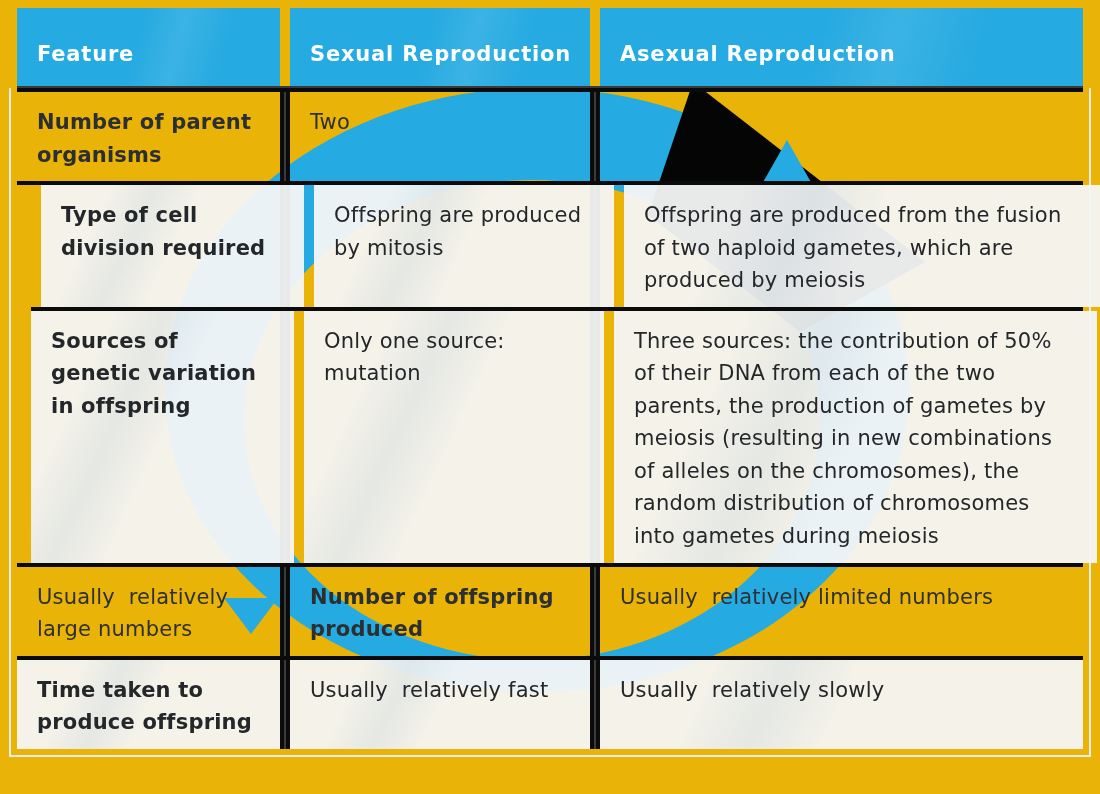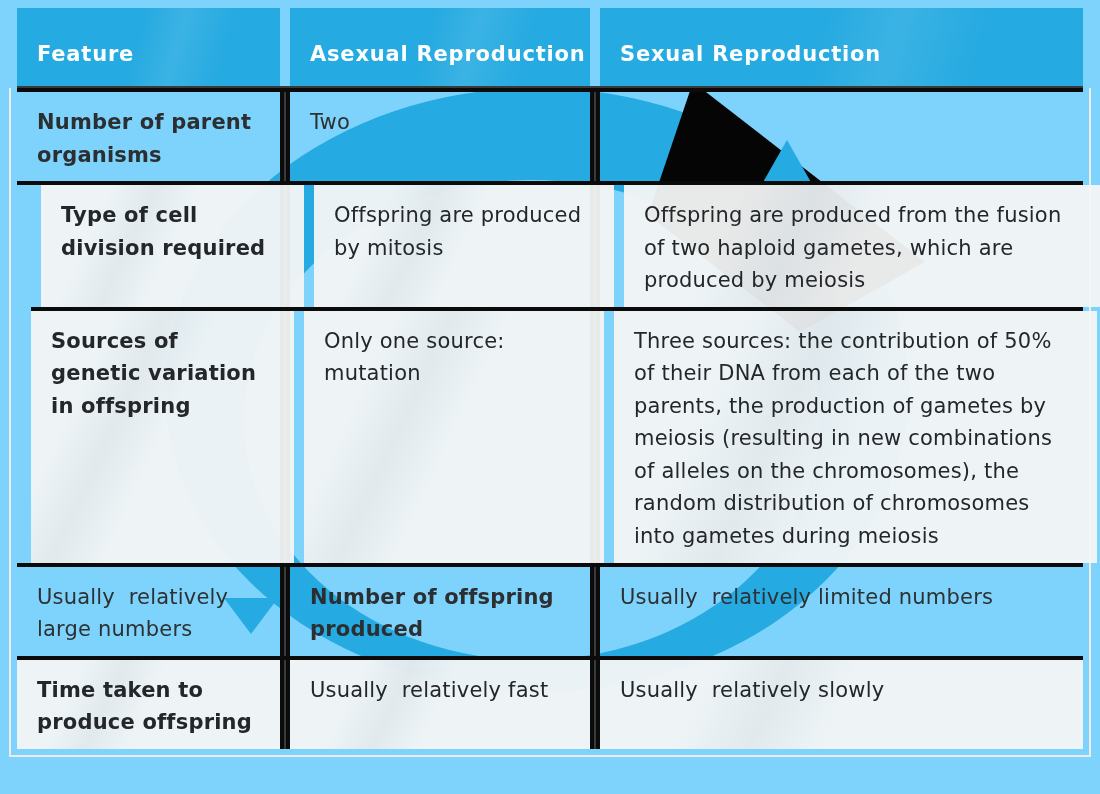--- a/index.html
+++ b/index.html
@@ -1,19 +1,19 @@
 <!DOCTYPE html>
 <html><head>
 <meta charset="utf-8">
 <style>
   html,body{margin:0;padding:0;background:#000;}
   .page{
     position:relative;
     width:1100px;height:794px;
-    background:#7dd3fc;
+    background:#eab308;
     overflow:hidden;
     font-family:"DejaVu Sans","Liberation Sans",sans-serif;
   }
   .watermark{position:absolute;left:0;top:0;z-index:0;}
   .tbl{position:absolute;left:9px;top:8px;width:1082px;z-index:1;}
   .thead{
     margin:0 8px;
     display:grid;grid-template-columns:263px 300px 483px;gap:10px;
     height:78px;
     border-bottom:2px solid #3a3a3a;
@@ -82,24 +82,24 @@
     <polygon points="224,598 278,598 251,634" fill="#25aae1"></polygon>
   </svg>
 
   <div class="tbl">
 
     <div class="thead">
       <div class="hcell">
         <span>Feature</span>
       </div>
       <div class="hcell">
-        <span>Asexual Reproduction</span>
+        <span>Sexual Reproduction</span>
       </div>
       <div class="hcell">
-        <span>Sexual Reproduction</span>
+        <span>Asexual Reproduction</span>
       </div>
     </div>
 
     <div class="tbody">
       <div class="vsep s1"></div>
       <div class="vsep s2"></div>
 
       <div class="row dark r1">
         <div class="cell feature">Number of parent organisms</div>
         <div class="cell">Two</div>

